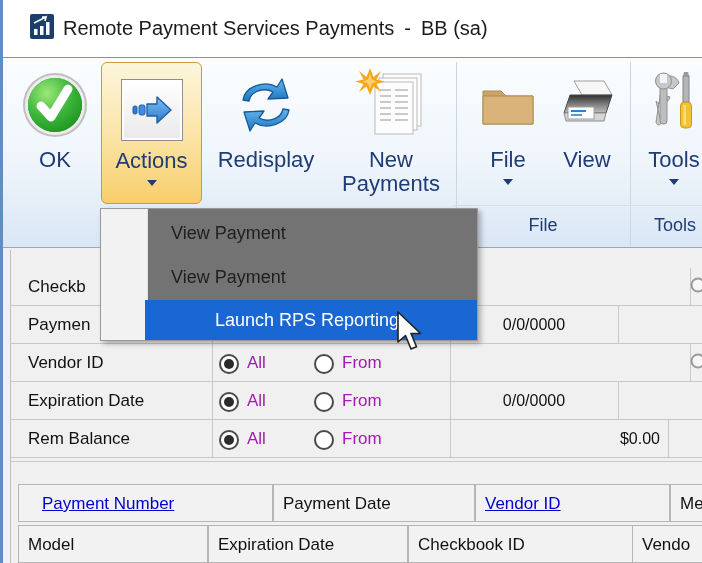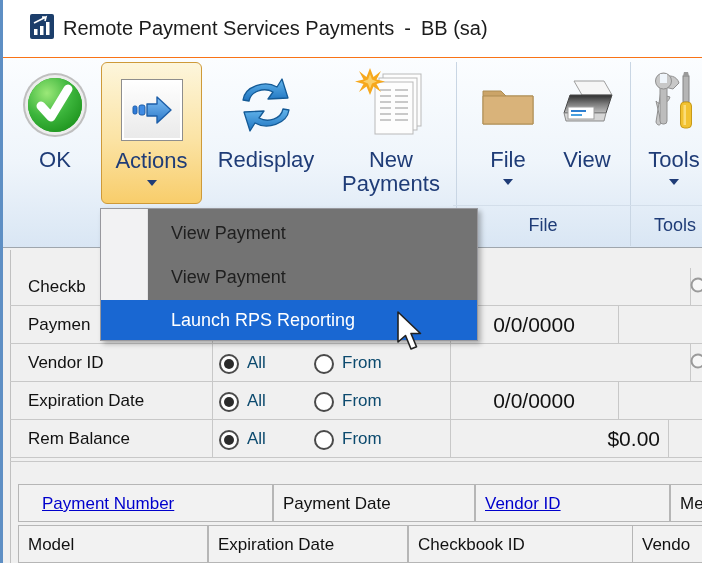--- a/index.html
+++ b/index.html
@@ -26,24 +26,24 @@
              border:1px solid #8E8E8E;box-shadow:inset 0 0 0 2px #FFFFFF;
              display:flex;align-items:center;justify-content:center;}
   .rsep{position:absolute;top:4px;height:184px;width:1px;background:#C9D6E4;}
   .gcaption{position:absolute;top:150px;height:34px;line-height:34px;text-align:center;
             font-size:18px;color:#1F3C77;}
   .gcapline{position:absolute;top:147px;left:450px;width:252px;height:1px;background:#D3DEEA;}
   
   .hline{position:absolute;height:1px;background:#C8C8C8;}
   .vline{position:absolute;width:1px;background:#C8C8C8;}
   .frow-label{position:absolute;left:28px;height:38px;line-height:38px;font-size:17px;color:#111;white-space:nowrap;}
-  .fvalue{position:absolute;height:38px;line-height:38px;font-size:21px;color:#111;}
+  .fvalue{position:absolute;height:38px;line-height:38px;font-size:16px;color:#111;}
   .radio{position:absolute;width:16px;height:16px;border:2px solid #4A4A4A;border-radius:50%;background:#FFF;}
   .radio.sel::after{content:'';position:absolute;left:3px;top:3px;right:3px;bottom:3px;background:#2B2B2B;border-radius:50%;}
-  .rlab{position:absolute;height:38px;line-height:38px;font-size:17px;color:#0c4a6e;}
+  .rlab{position:absolute;height:38px;line-height:38px;font-size:17px;color:#a21caf;}
   .lookup{position:absolute;width:24px;height:24px;}
   
   .hcell{position:absolute;height:38px;line-height:38px;background:#F2F2F2;border:1px solid #B6B6B6;
          box-sizing:border-box;font-size:17px;color:#111;padding-left:9px;white-space:nowrap;overflow:hidden;}
   .hcell.link{color:#0000CC;text-decoration:underline;cursor:pointer;}
   
   .menu{position:absolute;left:100px;top:208px;width:378px;height:133px;background:#737373;
         border:1px solid #98989D;box-sizing:border-box;box-shadow:3px 3px 5px rgba(0,0,0,0.28);}
   .menu .gutter{position:absolute;left:0;top:0;width:46px;height:100%;background:#F2F2F3;border-right:1px solid #E4E4E6;}
   .mitem{position:absolute;left:0;right:0;height:43px;line-height:43px;padding-left:70px;
@@ -286,21 +286,21 @@
     <div class="hcell" style="left:18px;top:525px;width:190px;">Model</div>
     <div class="hcell" style="left:208px;top:525px;width:200px;">Expiration Date</div>
     <div class="hcell" style="left:408px;top:525px;width:255px;">Checkbook ID</div>
     <div class="hcell" style="left:632px;top:525px;width:82px;">Vendo</div>
   </div>
 
   <div class="menu">
     <div class="gutter"></div>
     <div class="mitem" style="top:3px;">View Payment</div>
     <div class="mitem" style="top:47px;">View Payment</div>
-    <div class="mitem hl" style="top:91px;">Launch RPS Reporting</div>
+    <div class="mitem hl" style="top:91px;margin-left:44px;">Launch RPS Reporting</div>
   </div>
 
   <div class="cursor">
     <svg width="32" height="44" viewBox="0 0 32 44">
       <path d="M2 1 L2 31 L9.5 24.5 L15 38 L20.5 35.7 L15 22.5 L24.5 22.5 Z" fill="#FFFFFF" stroke="#222222" stroke-width="1.6" stroke-linejoin="round"></path>
     </svg>
   </div>
 
 </div>
 

